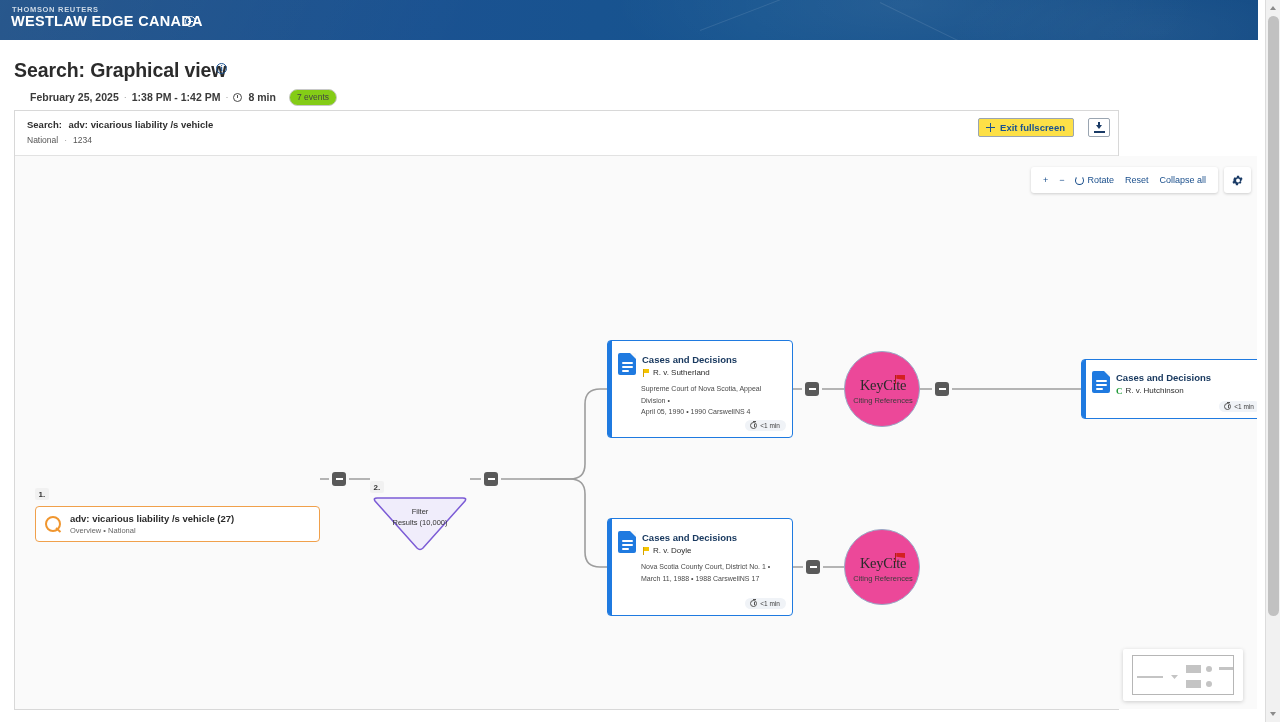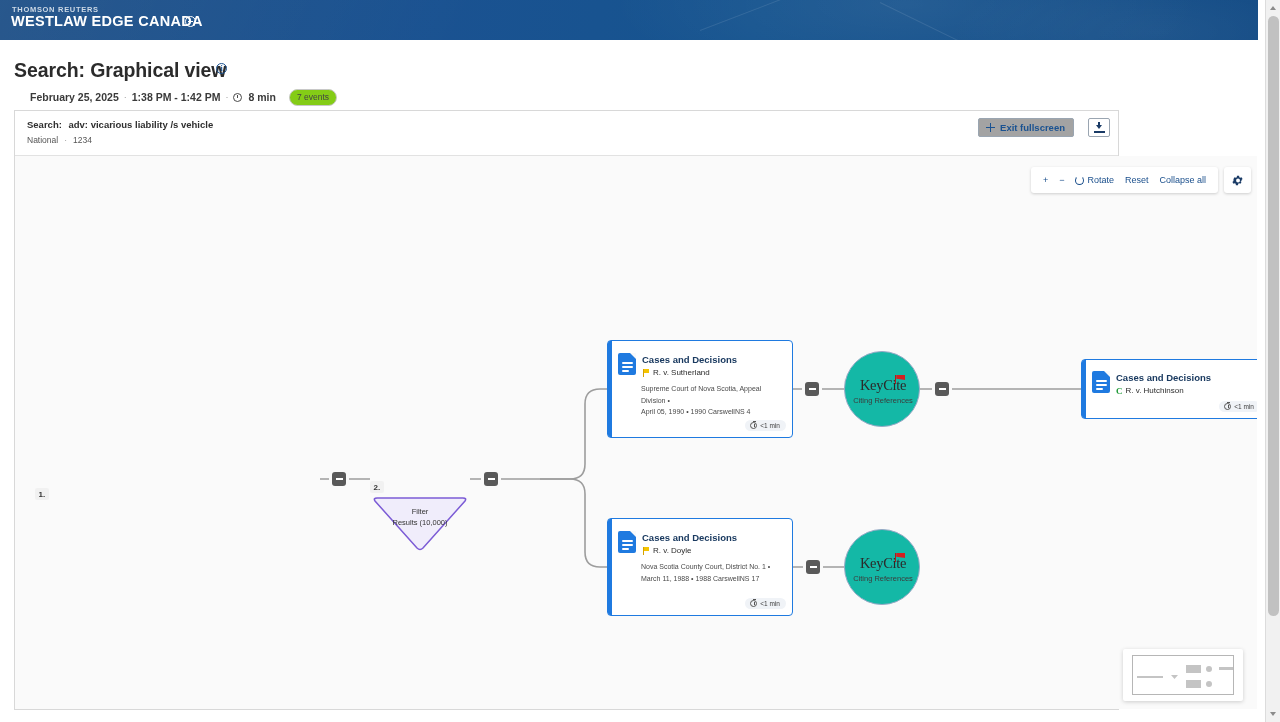--- a/index.html
+++ b/index.html
@@ -99,21 +99,21 @@
   .search-line .q { font-weight: bold; margin-left: 4px; }
   .search-sub {
     position: absolute; left: 12px; top: 24px;
     font-size: 8.5px; color: #555; display: flex; gap: 6px; align-items: center;
   }
   .search-sub .dot { color: #9a9a9a; }
 
   .btn-exit {
     position: absolute; right: 44px; top: 7px;
     height: 19px; padding: 0 8px 0 7px;
-    border: 1px solid #9aa5b1; border-radius: 2px; background: #a3a3a3;
+    border: 1px solid #9aa5b1; border-radius: 2px; background: #fde047;
     color: #1a5291; font-size: 9.5px; font-weight: bold;
     display: flex; align-items: center; gap: 5px; cursor: pointer;
   }
   .icon-expand { width: 9px; height: 9px; position: relative; display: inline-block; }
   .icon-expand::before {
     content: ""; position: absolute; left: 0; top: 3.6px; width: 9px; height: 1.6px;
     background: #1a5291;
   }
   .icon-expand::after {
     content: ""; position: absolute; left: 3.6px; top: 0; width: 1.6px; height: 9px;
@@ -278,21 +278,21 @@
   .stopwatch::before {
     content: ""; position: absolute; left: 2px; top: -2.2px; width: 2.5px; height: 1.4px; background: #555;
   }
   .stopwatch::after {
     content: ""; position: absolute; left: 2.4px; top: 1.2px; width: 0.9px; height: 2.4px; background: #555;
   }
 
   
   .node-kc {
     position: absolute; width: 76px; height: 76px; border-radius: 50%;
-    background: #14b8a6; border: 1.3px solid #98a9c6; cursor: pointer;
+    background: #ec4899; border: 1.3px solid #98a9c6; cursor: pointer;
   }
   .kc-word {
     position: absolute; left: 0; top: 25px; width: 76px; text-align: center;
     font-size: 14.5px; color: #2b2b2b; letter-spacing: -0.3px;
     font-family: "Liberation Serif", serif;
   }
   .kc-flag {
     position: absolute; left: 50px; top: 23px; width: 12px; height: 9px;
   }
   .kc-flag::before {
@@ -419,20 +419,27 @@
           </g>
         </svg>
 
         <div class="etoggle" style="left:317px; top:316px;"></div>
         <div class="etoggle" style="left:469px; top:316px;"></div>
         <div class="etoggle" style="left:790px; top:226px;"></div>
         <div class="etoggle" style="left:920px; top:226px;"></div>
         <div class="etoggle" style="left:791px; top:404px;"></div>
 
         <div class="nodenum" style="left:20px; top:332px;">1.</div>
+        <div class="node-search">
+          <span class="mag"></span>
+          <span>
+            <div class="ns-title">adv: vicarious liability /s vehicle (27)</div>
+            <div class="ns-sub">Overview • National</div>
+          </span>
+        </div>
 
         <div class="nodenum" style="left:355px; top:325px;">2.</div>
         <div class="node-filter">
           <svg width="100" height="55" viewBox="0 0 100 55">
             <path d="M5,4 Q3,1 7,1 L93,1 Q97,1 95,4 L53,51 Q50,54 47,51 Z" fill="#f0edfb" stroke="#7c5cd6" stroke-width="1.5"></path>
           </svg>
           <div class="tri-label">
             <div>Filter</div>
             <div>Results (10,000)</div>
           </div>

